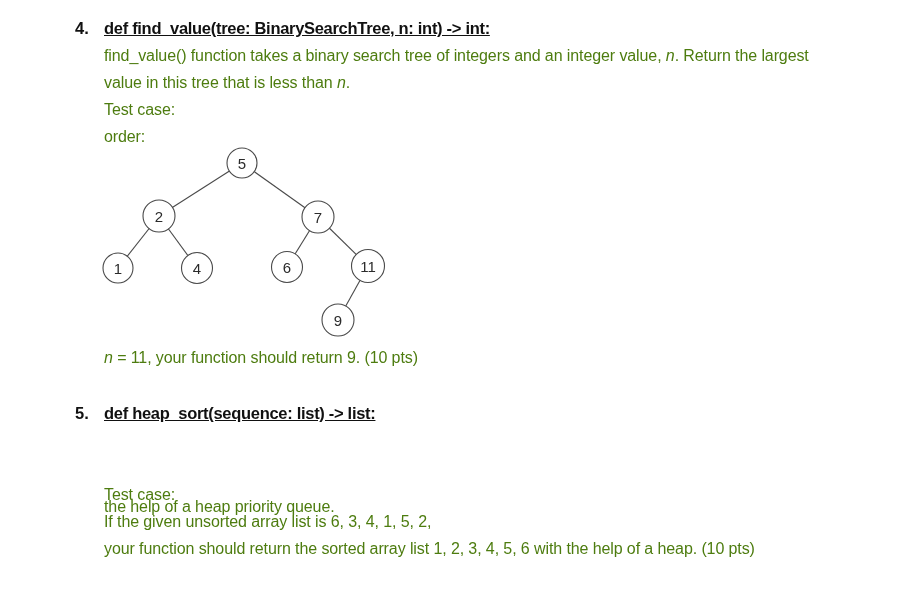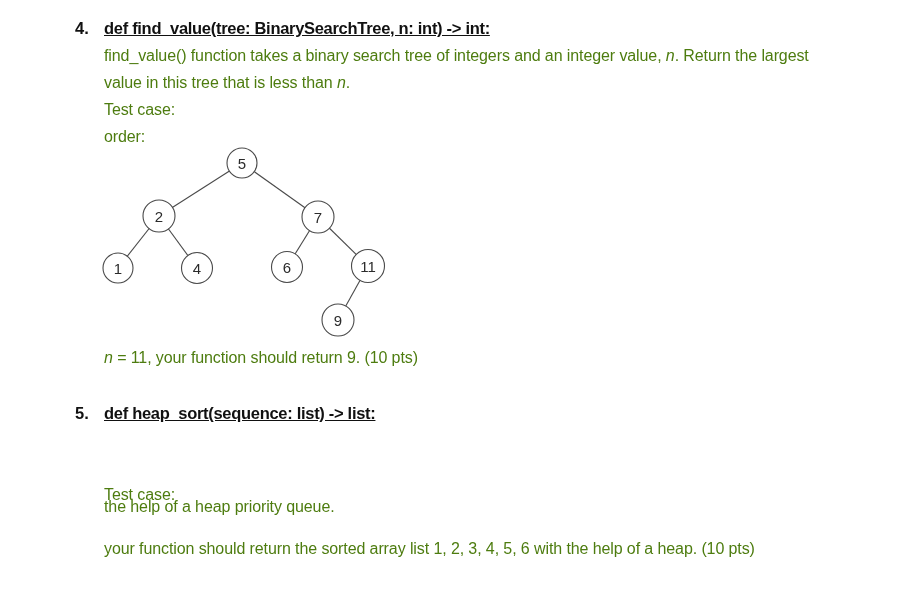--- a/index.html
+++ b/index.html
@@ -93,15 +93,16 @@
       </g>
     </svg>
 
   <div class="line" style="left:104px; top:344px;text-align:right;"><span class="var">n</span><span> = 11, your function should return 9. (10 pts)</span></div>
 
   <div class="qnum" style="left:75px; top:400px;">5.</div>
   <div class="line heading" style="left:104px; top:400px;">def heap_sort(sequence: list) -&gt; list:</div>
 
   <div class="line" style="left:104px; top:480px;margin-top:13px;">the help of a heap priority queue.</div>
   <div class="line" style="left:104px; top:481px;">Test case:</div>
+  <div class="line" style="left:104px; top:508px;">If the given unsorted array list is 6, 3, 4, 1, 5, 2,</div>
   <div class="line" style="left:104px; top:535px;">your function should return the sorted array list 1, 2, 3, 4, 5, 6 with the help of a heap. (10 pts)</div>
 
 </div>
 
 </body></html>

